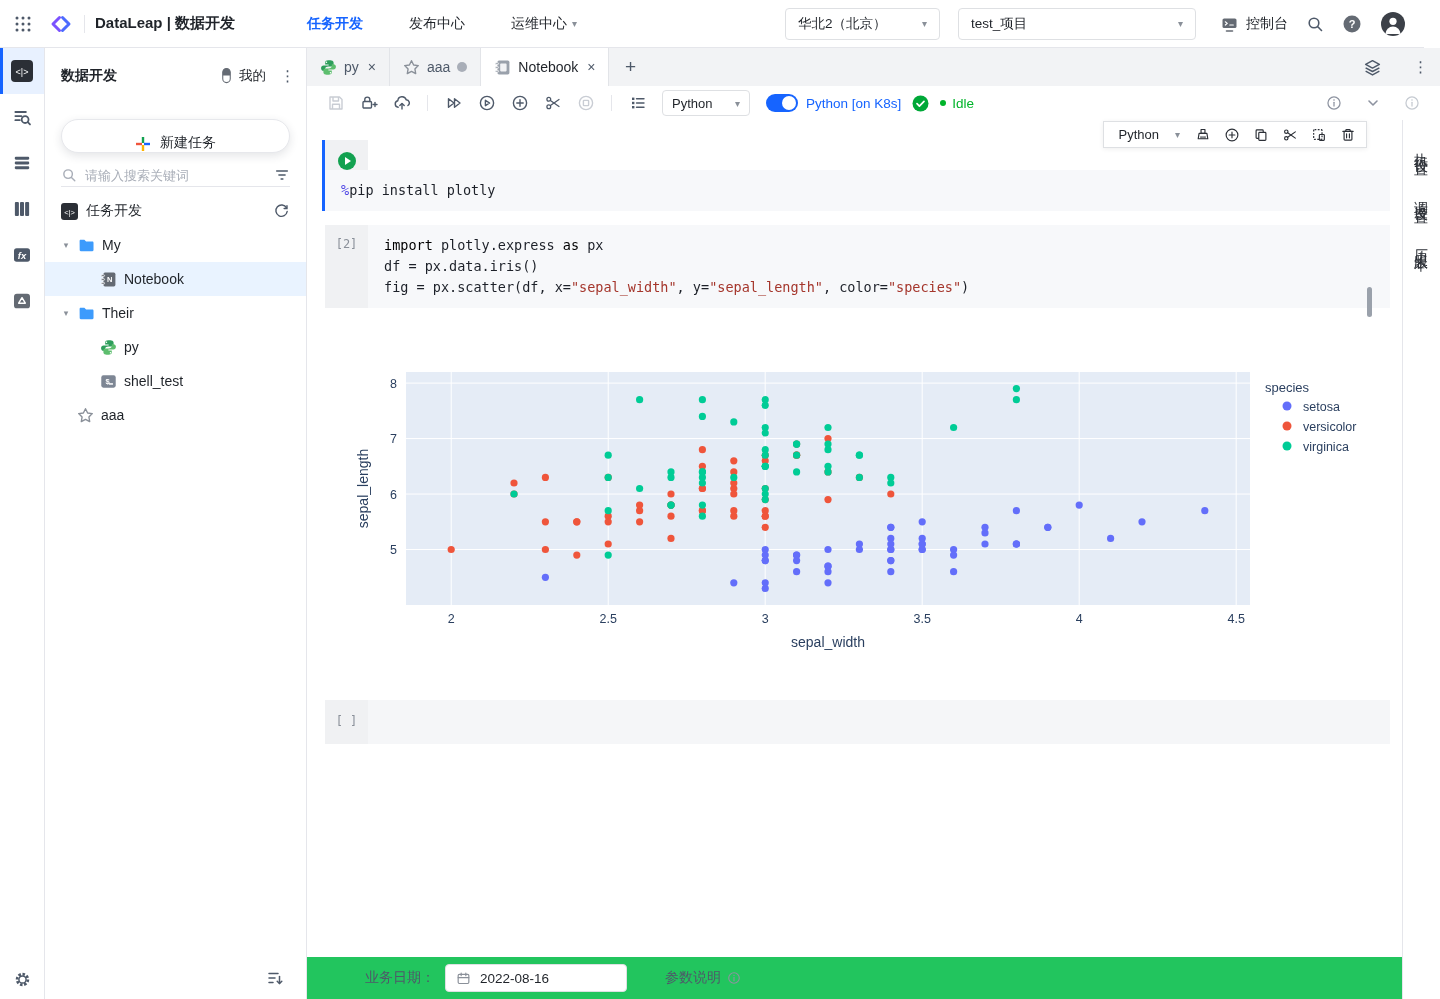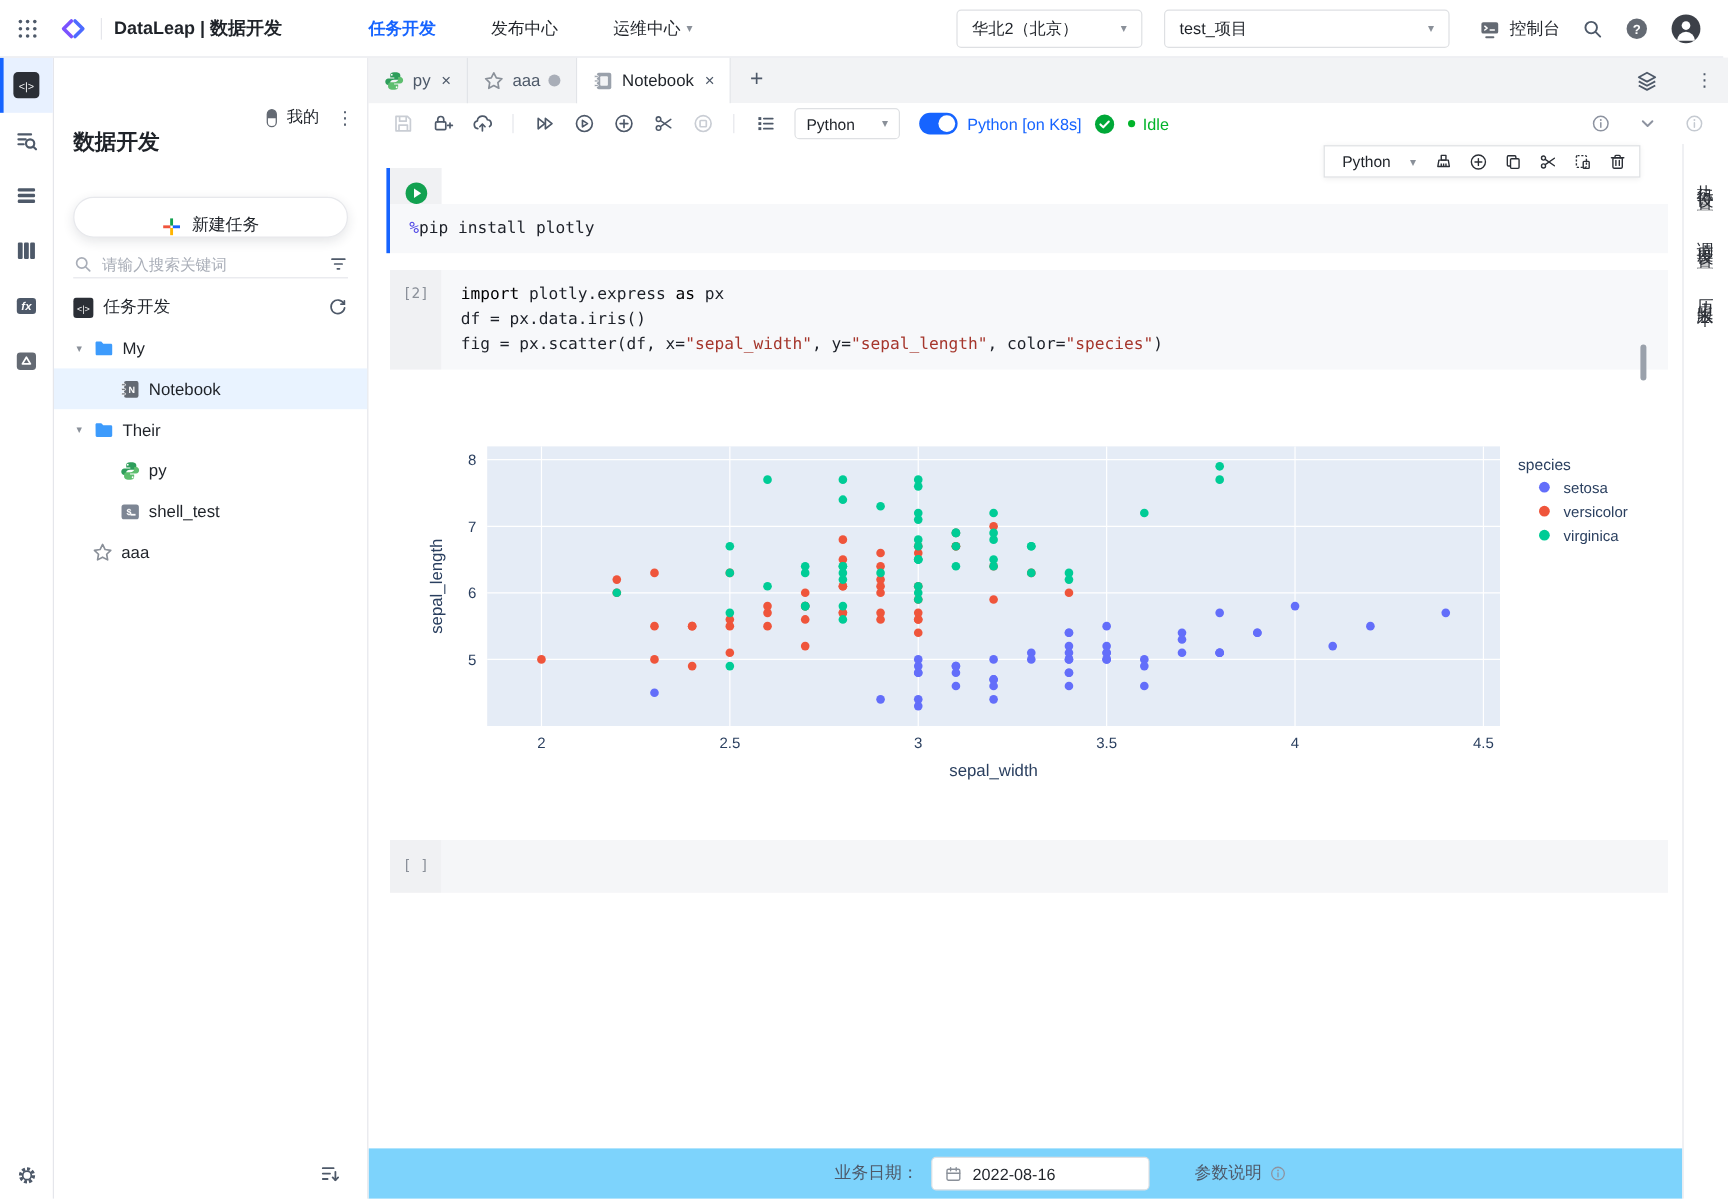--- a/index.html
+++ b/index.html
@@ -2,21 +2,21 @@
 <html><head>
 <meta charset="utf-8">
 <style>
   * { margin:0; padding:0; box-sizing:border-box; }
   html,body { width:1440px; height:999px; }
   body { position:relative; font-family:"Liberation Sans",sans-serif; font-size:14px; color:#1f2329; background:#fff; overflow:hidden; }
   svg { display:block; }
   svg text { font-family:"Liberation Sans",sans-serif; }
 
   
-  .navbar { position:absolute; top:0; left:0; right:4px; height:48px; background:#fff; border-bottom:1px solid #e5e6eb; display:flex; align-items:center; padding:0 18px 0 14px; z-index:30; }
+  .navbar { position:absolute; top:0; left:0; right:16px; height:48px; background:#fff; border-bottom:1px solid #e5e6eb; display:flex; align-items:center; padding:0 18px 0 14px; z-index:30; }
   .apps-grid { margin-right:16px; display:flex; }
   .brand { display:flex; align-items:center; gap:10px; }
   .brand-divider { width:1px; height:18px; background:#e5e6eb; }
   .brand-name { font-size:15px; font-weight:bold; color:#1f2329; white-space:nowrap; }
   .nav-links { display:flex; gap:46px; margin-left:72px; }
   .nav-link { color:#1f2329; cursor:pointer; display:flex; align-items:center; gap:5px; }
   .nav-link.active { color:#1664ff; font-weight:bold; }
   .nav-caret { font-size:10px; color:#8a9099; }
   .nav-right { margin-left:auto; display:flex; align-items:center; gap:18px; }
   .select-box { height:32px; border:1px solid #dee0e3; border-radius:4px; background:#fff; display:flex; align-items:center; justify-content:space-between; padding:0 12px; font-size:13.5px; cursor:pointer; }
@@ -28,21 +28,21 @@
   
   .rail { position:absolute; top:48px; left:0; bottom:0; width:45px; background:#fff; border-right:1px solid #e5e6eb; z-index:20; }
   .rail-item { height:46px; display:flex; align-items:center; justify-content:center; position:relative; color:#4e5969; cursor:pointer; }
   .rail-item.active { background:#e8f1ff; }
   .rail-item.active::before { content:""; position:absolute; left:0; top:0; bottom:0; width:3px; background:#1664ff; }
   .rail-gear { position:absolute; bottom:10px; left:0; width:44px; display:flex; justify-content:center; cursor:pointer; }
 
   
   .sidebar { position:absolute; top:48px; left:45px; bottom:0; width:262px; background:#fff; border-right:1px solid #e5e6eb; z-index:20; }
   .side-head { display:flex; align-items:center; padding:18px 12px 6px 16px; }
-  .side-title { font-size:18px; font-weight:bold; flex:1;margin-top:40px; }
+  .side-title { font-size:14px; font-weight:bold; flex:1; }
   .mine-toggle { display:flex; align-items:center; gap:5px; font-size:13.5px; cursor:pointer; }
   .kebab { margin-left:14px; color:#4e5969; font-size:15px; letter-spacing:0; cursor:pointer; width:14px; text-align:center; }
   .new-task { margin:28px 16px 4px; height:34px; border:1px solid #e7e8ec; border-radius:17px; background:#fff; box-shadow:0 3px 10px rgba(30,40,60,.12); display:flex; align-items:flex-end; justify-content:center; gap:9px; font-size:14px; cursor:pointer; }
   .search-row { margin:14px 16px 0; display:flex; align-items:center; gap:8px; border-bottom:1px solid #e5e6eb; padding-bottom:3px;justify-content:space-between; }
   .search-row input { border:none; outline:none; flex:1; font-size:13px; color:#1f2329; font-family:inherit; background:transparent; }
   .search-row input::placeholder { color:#a9aeb8; }
   .section-row { display:flex; align-items:center; gap:8px; padding:15px 16px 8px; font-size:14px; }
   .section-row .grow { flex:1; }
   .tree-item { height:34px; display:flex; align-items:center; gap:7px; font-size:14px; color:#1f2329; cursor:pointer; }
   .tree-item.selected { background:#e9f3ff; }
@@ -95,21 +95,21 @@
   .br { background:#e6efe6; box-shadow:0 0 0 1px #9fb99f; border-radius:2px; }
   .scroll-thumb { position:absolute; right:18px; top:62px; width:5px; height:30px; background:#9aa1ab; border-radius:3px; }
   .cell1 { margin-top:20px;flex-direction:column; }
   .cell2 { margin-top:14px; }
   .chart-wrap { margin:42px 0 0 33px; }
   .empty-cell { margin-top:40px; height:44px; }
   .empty-cell .cell-gutter { padding-top:14px; }
   .empty-cell .cell-body { background:#f5f6f8; }
 
   
-  .bottom-bar { position:absolute; left:0; right:38px; bottom:0; height:42px; background:#7dd3fc; display:flex; align-items:center; padding-left:58px; z-index:10;justify-content:center; }
+  .bottom-bar { position:absolute; left:0; right:38px; bottom:0; height:42px; background:#22c55e; display:flex; align-items:center; padding-left:58px; z-index:10; }
   .date-label { color:#4e5969; }
   .date-box { width:182px; height:28px; border:1px solid #dee0e3; border-radius:4px; display:flex; align-items:center; gap:9px; padding:0 10px; margin-left:10px; font-size:13.5px; color:#1f2329; cursor:pointer; background:#fff; }
   .params { margin-left:38px; color:#4e5969; display:flex; align-items:center; gap:6px; cursor:pointer; }
 
   
   .right-strip { position:absolute; top:120px; right:0; bottom:0; width:38px; border-left:1px solid #e5e6eb; background:#fff; display:flex; flex-direction:column; align-items:center; z-index:15; }
   .v-tab { writing-mode:vertical-rl; text-orientation:upright; font-size:14px; color:#2b2f36; letter-spacing:3px; cursor:pointer; margin-top:22px; }
   .v-tab + .v-tab { margin-top:36px; }
 </style>
 </head>

